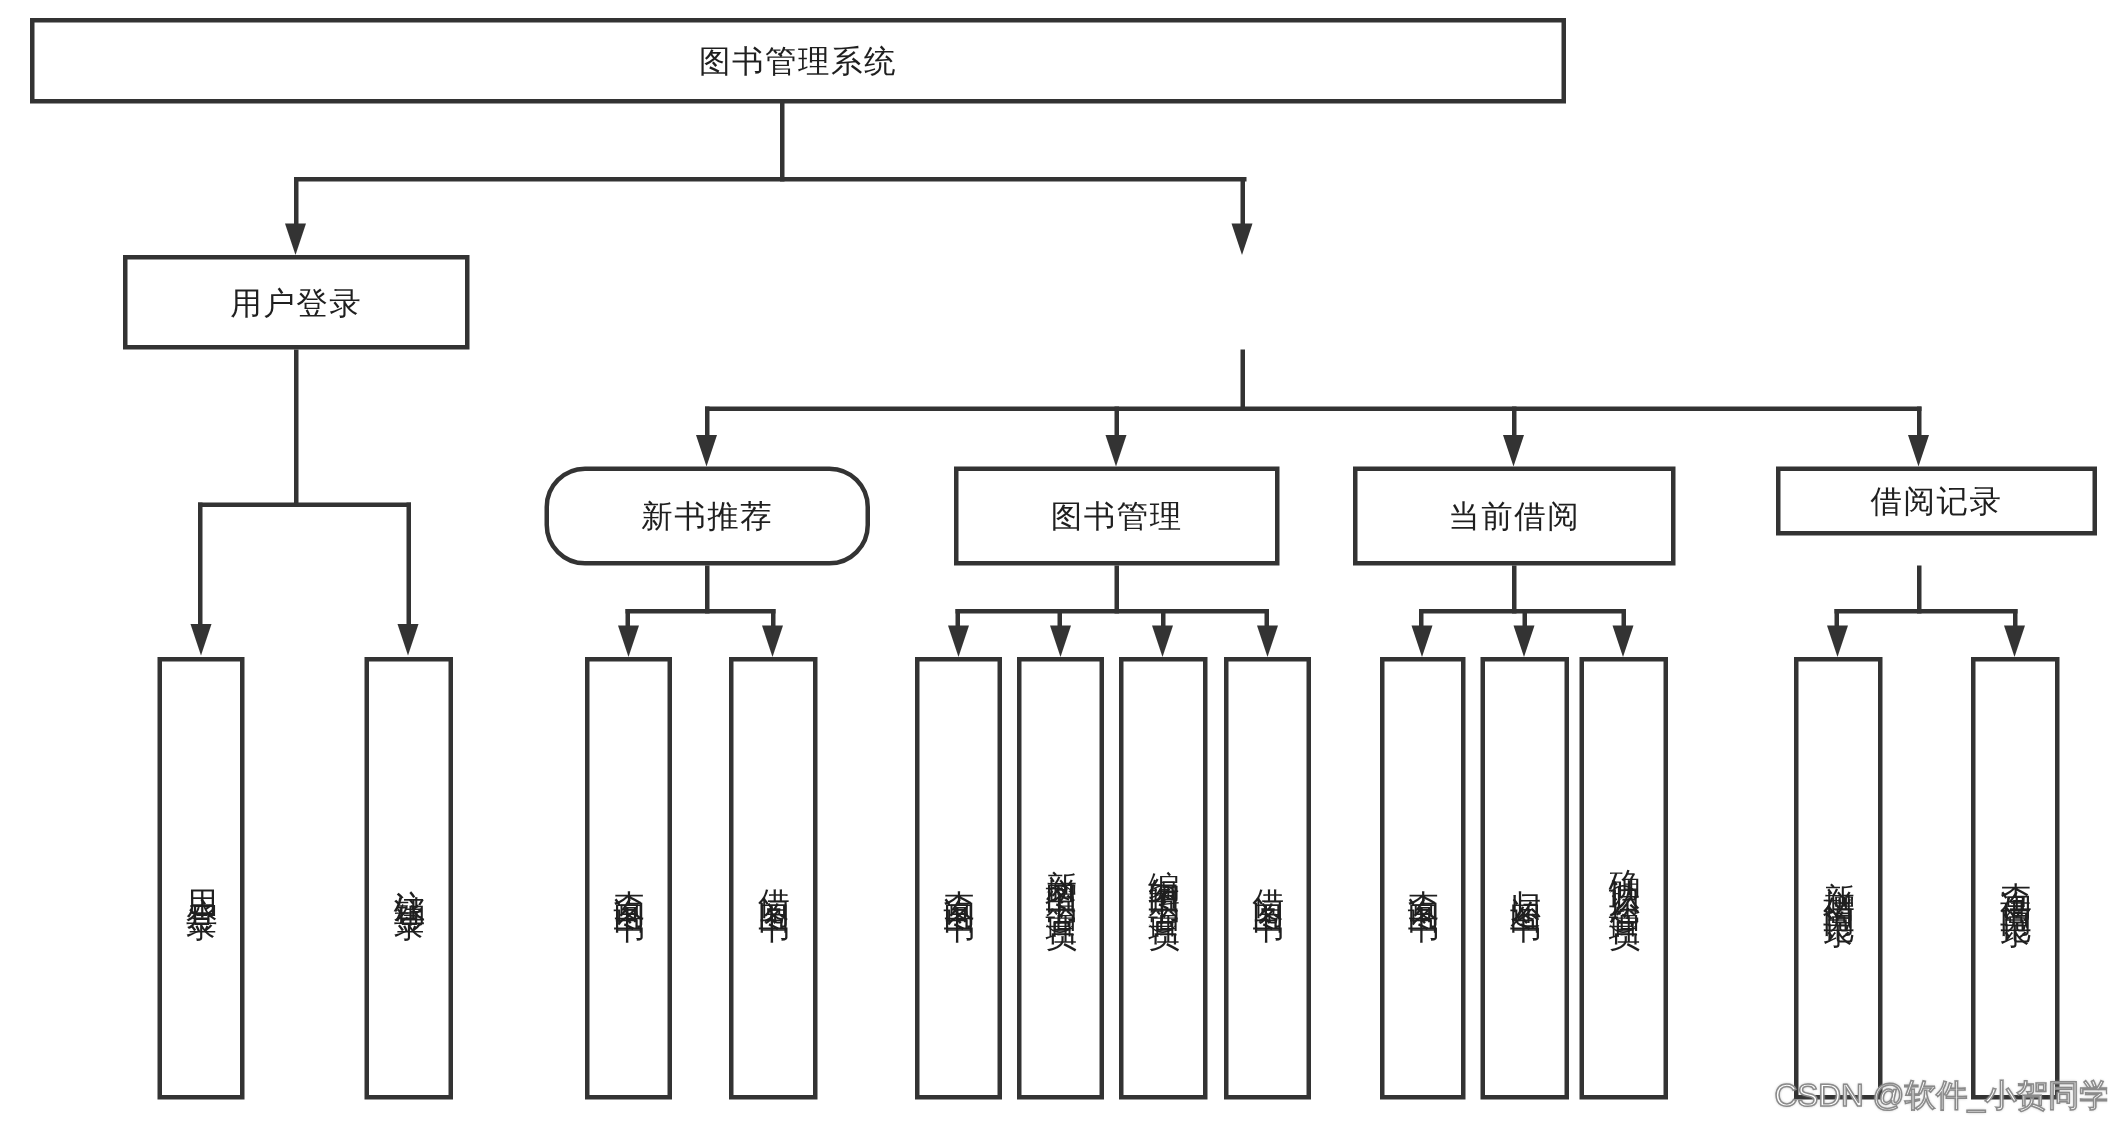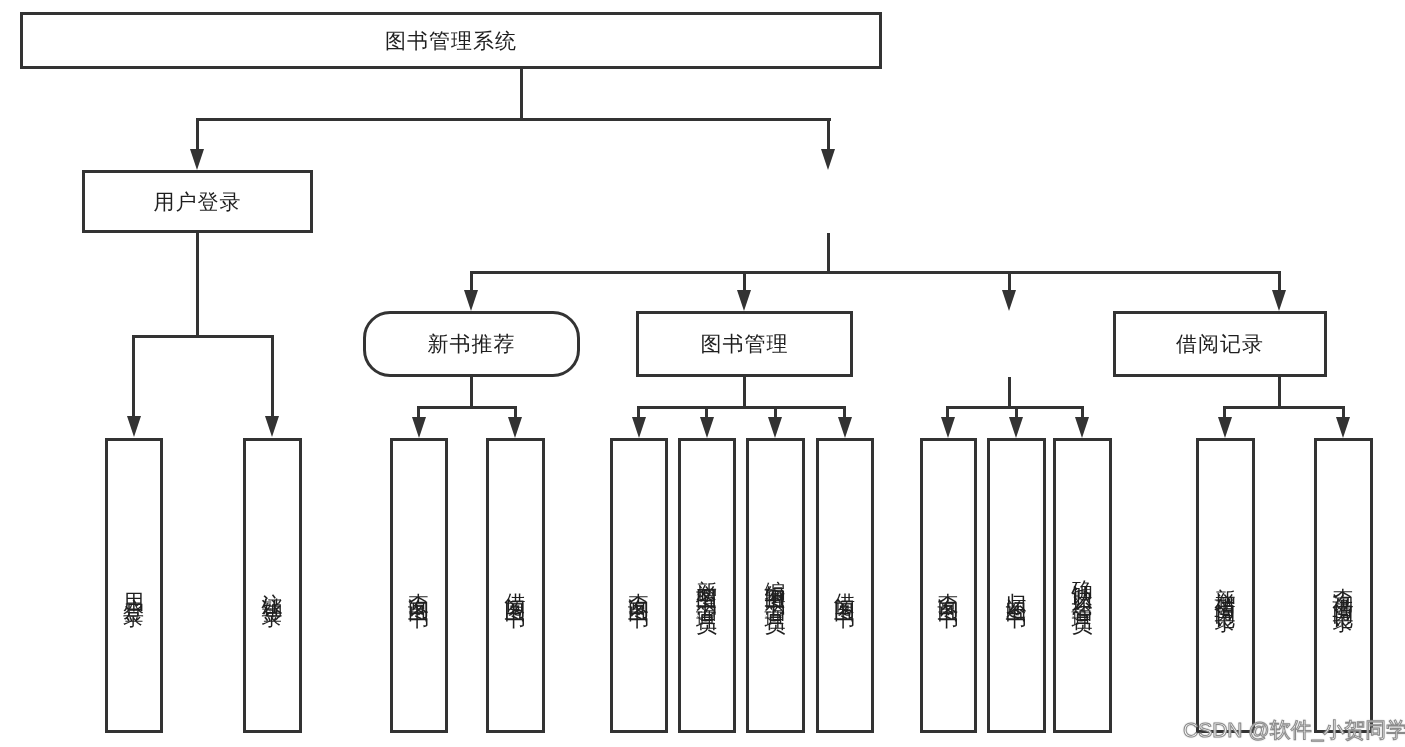--- a/index.html
+++ b/index.html
@@ -44,21 +44,21 @@
     -webkit-text-stroke:1px #8a8a8a;
     text-shadow:0 0 2px #9a9a9a;
     white-space:nowrap;
   }
 </style>
 </head>
 <body>
 
 <div id="canvas">
 
-  <div class="box box-h" style="left:20px;top:12px;width:862px;height:57px;">
+  <div class="box box-h" style="left:20px;top:12px;width:1024px;height:57px;">
     <span>图书管理系统</span>
   </div>
 
   <div class="vline" style="left:520px;top:67px;height:54px;"></div>
   <div class="hline" style="left:196px;top:118px;width:635px;"></div>
   <div class="vline" style="left:196px;top:118px;height:33px;"></div>
   <div class="vline" style="left:827px;top:118px;height:33px;"></div>
   <div class="arrow" style="left:190px;top:149px;"></div>
   <div class="arrow" style="left:821px;top:149px;"></div>
 
@@ -83,21 +83,24 @@
   <div class="arrow" style="left:737px;top:290px;"></div>
   <div class="arrow" style="left:1002px;top:290px;"></div>
   <div class="arrow" style="left:1272px;top:290px;"></div>
 
   <div class="box box-h" style="left:363px;top:311px;width:217px;height:66px;border-radius:27px;">
     <span>新书推荐</span>
   </div>
   <div class="box box-h" style="left:636px;top:311px;width:217px;height:66px;">
     <span>图书管理</span>
   </div>
-  <div class="box box-h" style="left:1113px;top:311px;width:214px;height:66px;">
+  <div class="box box-h" style="left:902px;top:311px;width:215px;height:66px;">
+    <span>当前借阅</span>
+  </div>
+  <div class="box box-h" style="left:1184px;top:311px;width:214px;height:46px;">
     <span>借阅记录</span>
   </div>
 
   <div class="vline" style="left:470px;top:377px;height:32px;"></div>
   <div class="hline" style="left:417px;top:406px;width:100px;"></div>
   <div class="vline" style="left:417px;top:406px;height:13px;"></div>
   <div class="vline" style="left:514px;top:406px;height:13px;"></div>
   <div class="arrow" style="left:412px;top:417px;"></div>
   <div class="arrow" style="left:508px;top:417px;"></div>
 

